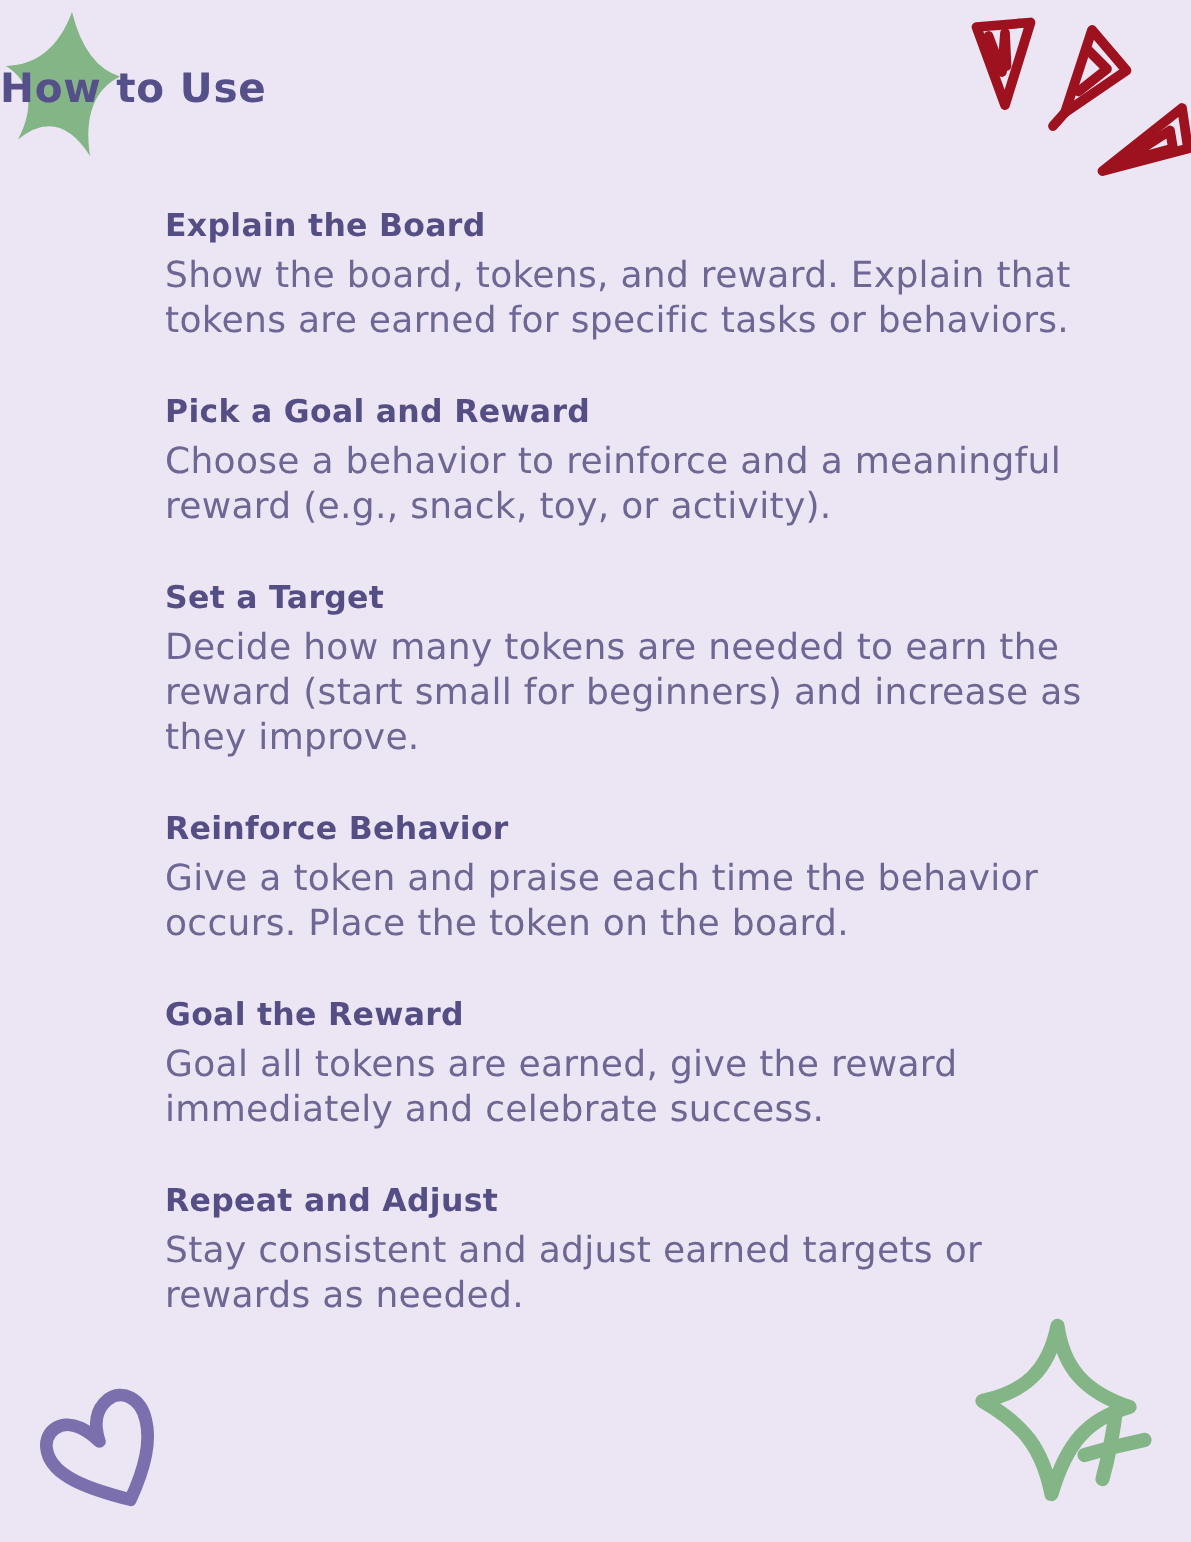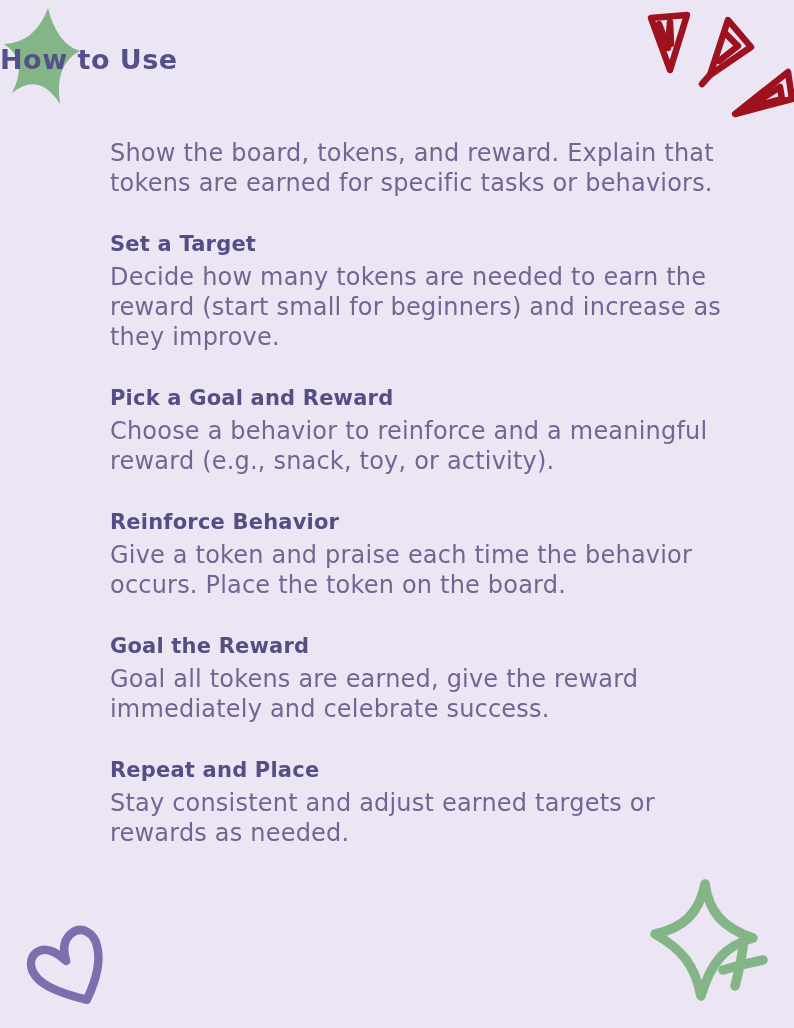--- a/index.html
+++ b/index.html
@@ -98,47 +98,48 @@
       <path d="M101,68 Q98,92 92,114"></path>
       <path d="M80,98 Q100,92 120,88"></path>
     </g>
   </svg>
 </div>
 
 <h1 class="page-title">How to Use</h1>
 
 <div class="content" id="sections">
   <section class="section">
+    <h2 class="heading">Explain the Board</h2>
     <p class="body-text">Show the board, tokens, and reward. Explain that
 tokens are earned for specific tasks or behaviors.</p>
+  </section>
+
+  <section class="section">
+    <h2 class="heading">Pick a Goal and Reward</h2>
+    <p class="body-text">Choose a behavior to reinforce and a meaningful
+reward (e.g., snack, toy, or activity).</p>
   </section>
 
   <section class="section">
     <h2 class="heading">Set a Target</h2>
     <p class="body-text">Decide how many tokens are needed to earn the
 reward (start small for beginners) and increase as
 they improve.</p>
-  </section>
-
-  <section class="section">
-    <h2 class="heading">Pick a Goal and Reward</h2>
-    <p class="body-text">Choose a behavior to reinforce and a meaningful
-reward (e.g., snack, toy, or activity).</p>
   </section>
 
   <section class="section">
     <h2 class="heading">Reinforce Behavior</h2>
     <p class="body-text">Give a token and praise each time the behavior
 occurs. Place the token on the board.</p>
   </section>
 
   <section class="section">
     <h2 class="heading">Goal the Reward</h2>
     <p class="body-text">Goal all tokens are earned, give the reward
 immediately and celebrate success.</p>
   </section>
 
   <section class="section">
-    <h2 class="heading">Repeat and Place</h2>
+    <h2 class="heading">Repeat and Adjust</h2>
     <p class="body-text">Stay consistent and adjust earned targets or
 rewards as needed.</p>
   </section>
 </div>
 
 </body></html>

